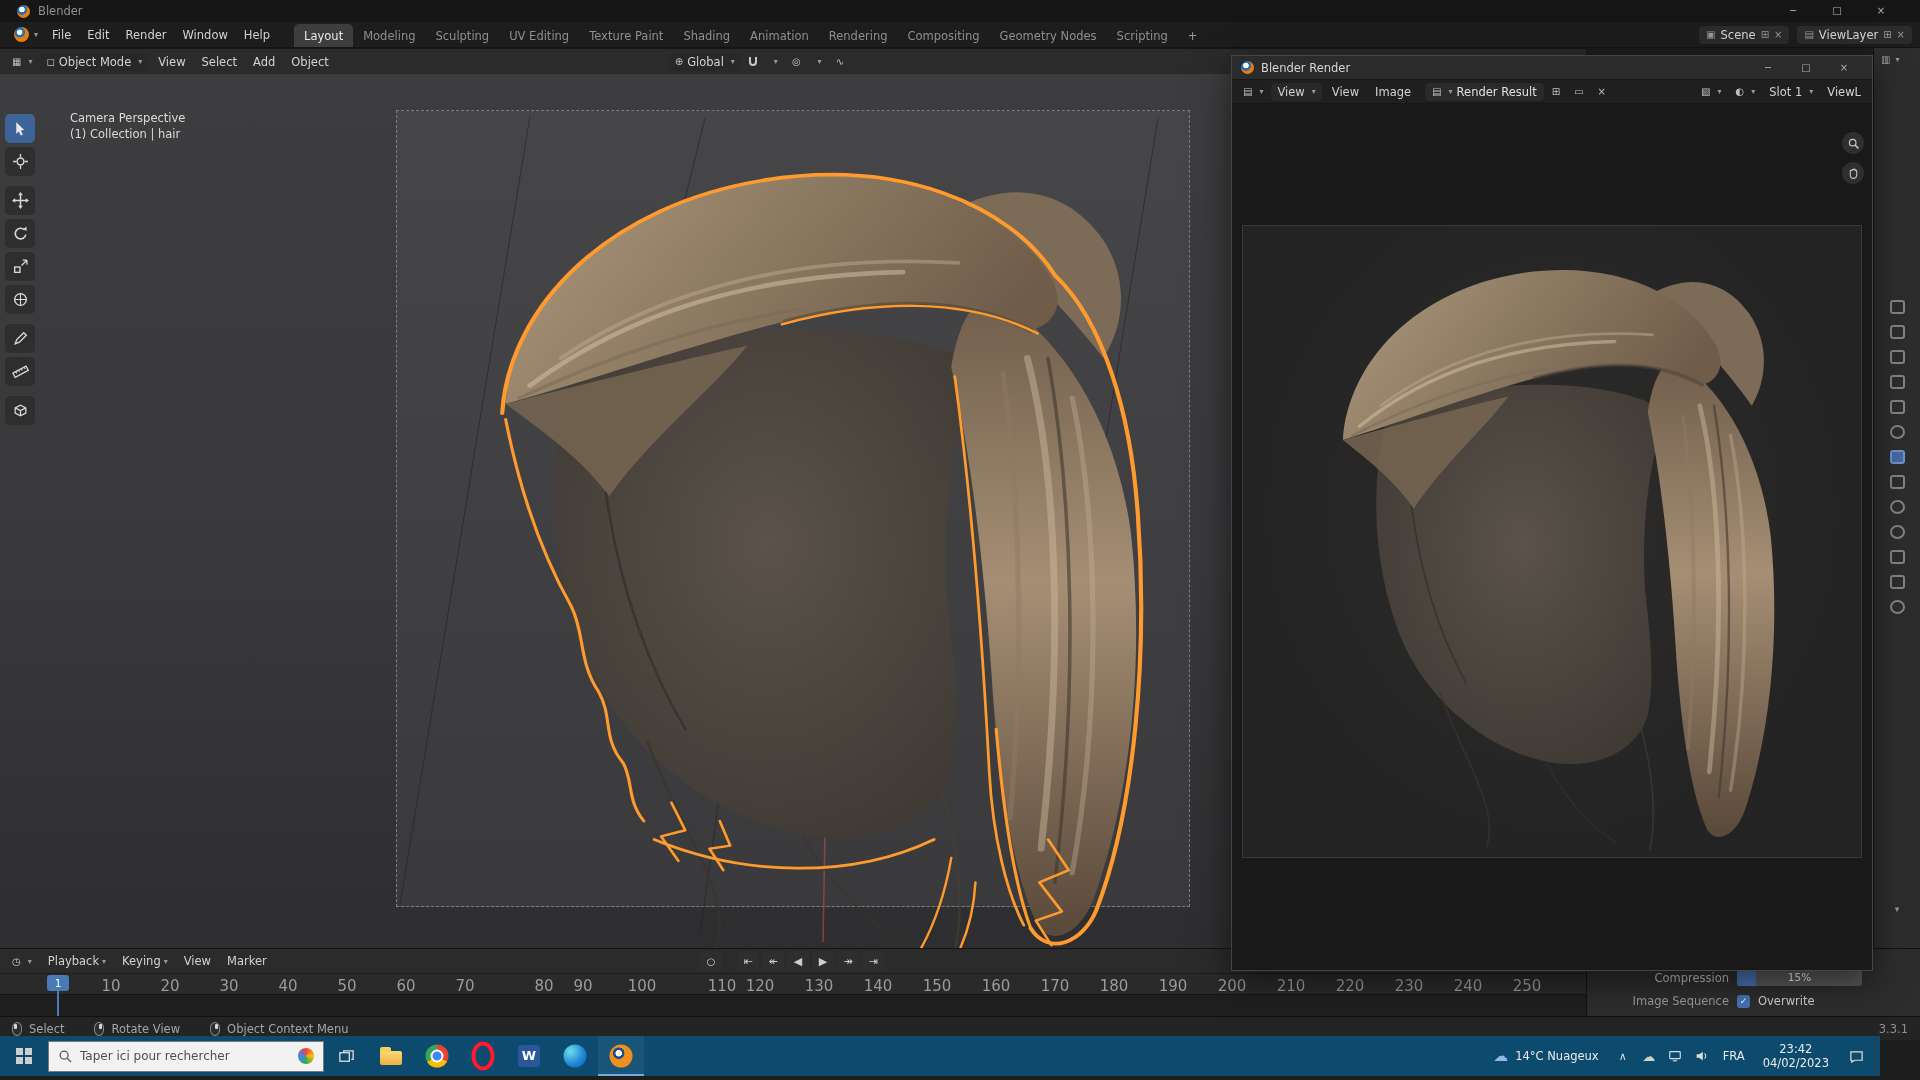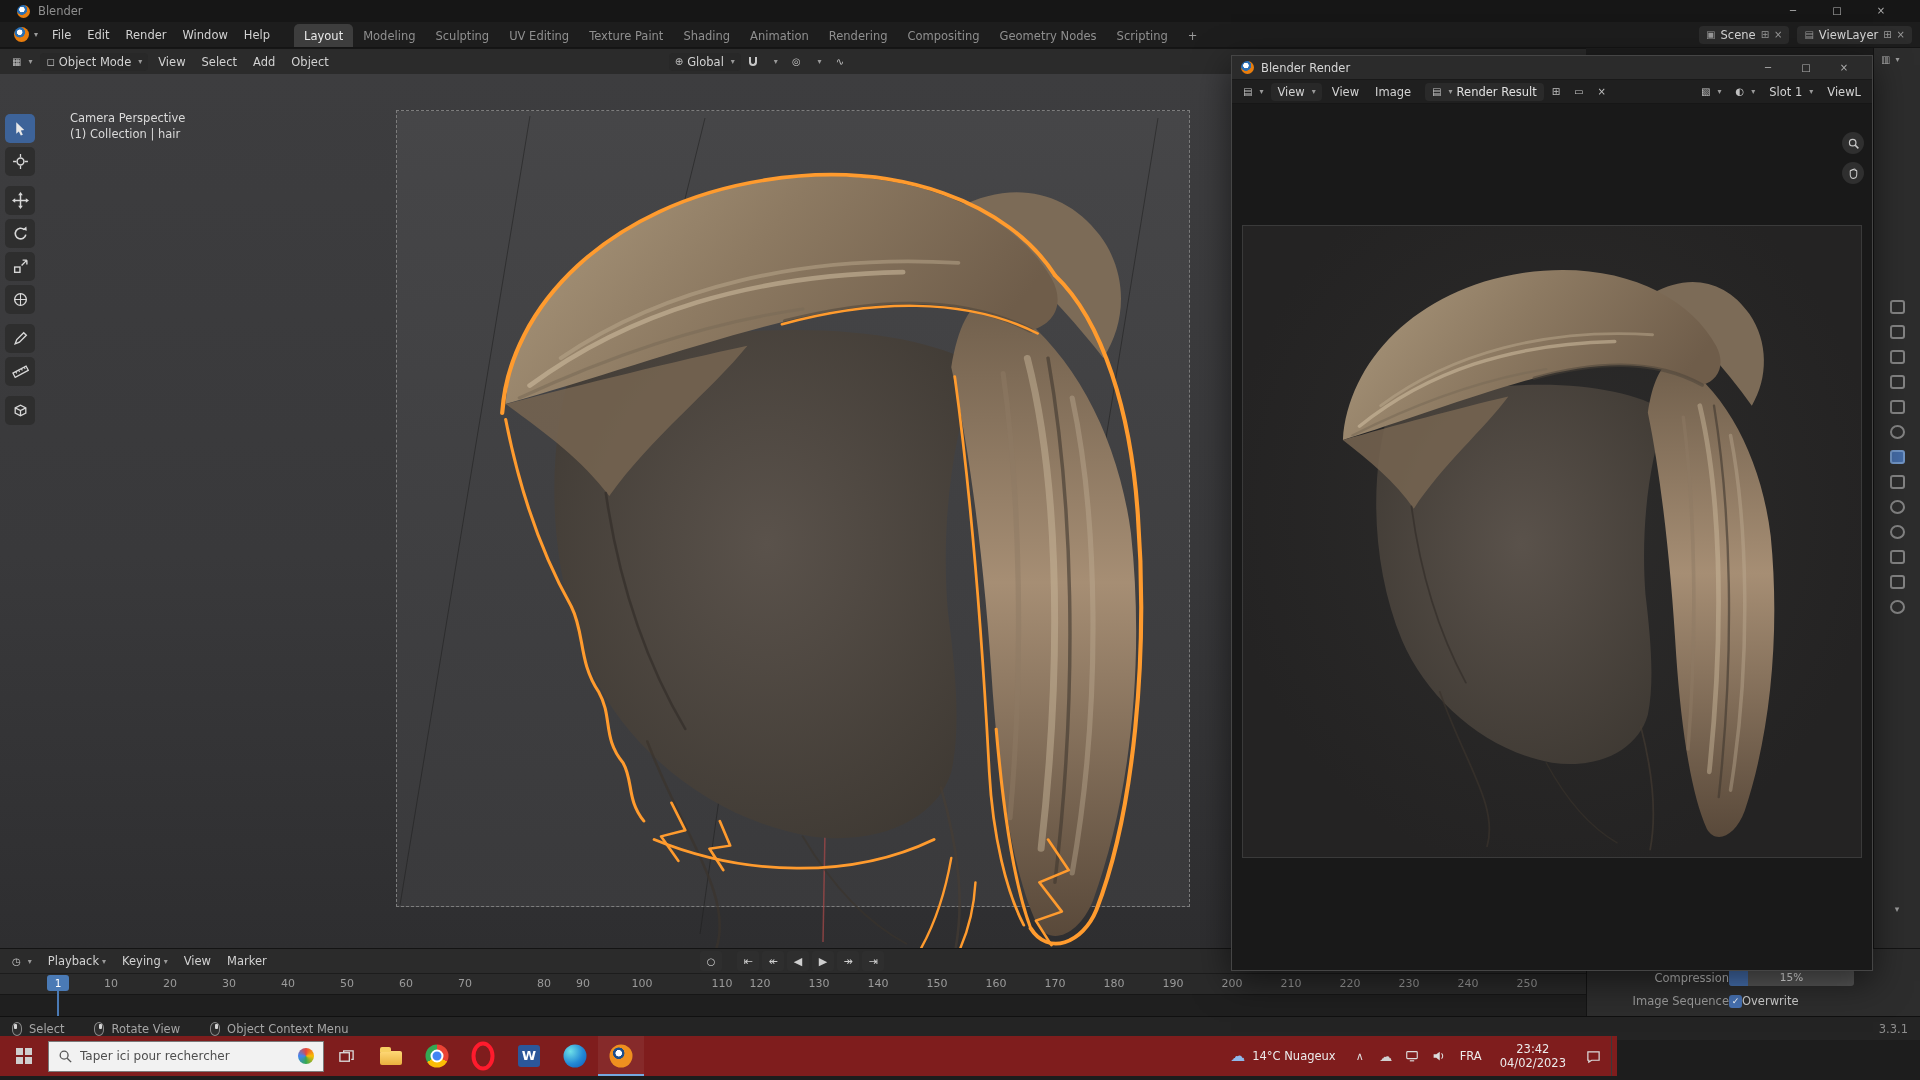--- a/index.html
+++ b/index.html
@@ -57,27 +57,27 @@
 .vp-overlay{position:absolute;left:70px;top:36px;font-size:11.5px;color:#dadada;line-height:16px}
 
 
 .timeline{position:absolute;left:0;top:948px;width:1586px;height:68px;background:#232323;border-top:1px solid #141414}
 .tl-header{position:relative;height:25px;background:#2b2b2b;display:flex;align-items:center;gap:2px;padding:0 6px;border-bottom:1px solid #1c1c1c}
 #transport{position:absolute;left:700px;top:2px;display:flex;gap:3px}
 .tbtn{width:22px;height:20px;border-radius:3px;background:#2e2e2e;color:#cfcfcf;display:flex;align-items:center;justify-content:center;font-size:11px}
 .tbtn.autokey{margin-right:12px;font-size:10px}
 .tl-ruler{position:relative;height:42px;background:#2a2a2a}
 .tl-body{position:absolute;left:0;right:0;top:20px;b:0;bottom:0;background:#1f1f1f;border-top:1px solid #161616}
-.tick{position:absolute;top:3px;transform:translateX(-50%);font-size:11px;color:#9b9b9b}
+.tick{position:absolute;top:3px;transform:translateX(-50%);font-size:15px;color:#9b9b9b}
 .playhead{position:absolute;top:1px;transform:translateX(-50%);min-width:22px;height:16px;padding:0 4px;background:#4a7ab5;border-radius:3px;color:#fff;font-size:10.5px;display:flex;align-items:center;justify-content:center;z-index:2}
 .playhead-line{position:absolute;top:16px;bottom:0;width:2px;background:#4a7ab5}
 
 
 .props-bottom{position:absolute;left:1586px;top:948px;width:334px;height:68px;background:#2d2d2d;border-top:1px solid #141414;border-left:1px solid #141414}
-.prow{position:absolute;display:flex;align-items:center;gap:0;left:0;width:100%}
+.prow{position:absolute;display:flex;align-items:center;gap:8px;left:0;width:100%}
 .r1{top:20px}.r2{top:45px}
 .plabel{width:142px;text-align:right;font-size:11.5px;color:#bdbdbd}
 .dim2{color:#9b9b9b}
 .slider{position:relative;width:125px;height:17px;background:#585858;border-radius:3px;overflow:hidden}
 .slider .fill{position:absolute;left:0;top:0;bottom:0;background:#4772b3}
 .sval{position:absolute;left:0;right:0;text-align:center;font-size:10.5px;color:#f0f0f0;line-height:17px}
 .checkbox{width:13px;height:13px;border-radius:3px;background:#4772b3;display:flex;align-items:center;justify-content:center}
 .check{color:#fff;font-size:9px}
 .cblabel{font-size:11.5px;color:#cfcfcf}
 .props-strip{position:absolute;right:0;top:48px;width:47px;height:900px;background:#2d2d2d;border-left:1px solid #141414}
@@ -110,21 +110,21 @@
 .rw-stats{height:20px;display:flex;align-items:center;padding:0 10px;font-size:11px;color:#9f9f9f;background:#1d1d1d}
 .rw-canvas{position:absolute;left:0;right:0;top:68px;bottom:0;background:#191919}
 .rw-image{position:absolute;left:10px;top:101px;width:620px;height:633px;border:1px solid #3a3a3a;
   background:radial-gradient(ellipse at 50% 45%,#2d2c2b 0%,#242323 75%)}
 .rw-hair{position:absolute;left:55px;top:8px;width:520px;height:618px}
 .rw-gizmo{position:absolute;right:8px;width:22px;height:22px;border-radius:50%;background:#2f2f2f;display:flex;align-items:center;justify-content:center}
 .g-zoom{top:8px}.g-pan{top:38px}
 .rw-gizmo svg{width:13px;height:13px}
 
 
-.taskbar{position:absolute;left:0;top:1036px;width:1617px;height:40px;background:#7f1d1d;display:flex;align-items:center;z-index:100}
+.taskbar{position:absolute;left:0;top:1036px;width:1880px;height:40px;background:#0c4a6e;display:flex;align-items:center;z-index:100}
 .tb-start{width:48px;height:40px;display:flex;align-items:center;justify-content:center}
 .win-logo{display:grid;grid-template-columns:7px 7px;grid-template-rows:7px 7px;gap:1.5px}
 .win-logo i{background:#cfcfcf}
 .tb-search{width:276px;height:31px;background:#f2f2f2;border:1px solid #7a7a7a;display:flex;align-items:center;gap:8px;padding:0 9px}
 .tb-search input{flex:1;min-width:0;border:0;outline:0;background:transparent;font:12px "DejaVu Sans","Liberation Sans",sans-serif;color:#333}
 .tb-search input::placeholder{color:#4e4e4e}
 .mag{width:14px;height:14px;flex:0 0 auto}
 .srch-dot{width:16px;height:16px;border-radius:50%;flex:0 0 auto;background:conic-gradient(#e8453c,#fbbd00,#34a853,#4285f4,#e8453c)}
 .tb-btn{width:44px;height:40px;display:flex;align-items:center;justify-content:center}
 .tb-btn svg{width:17px;height:17px}

